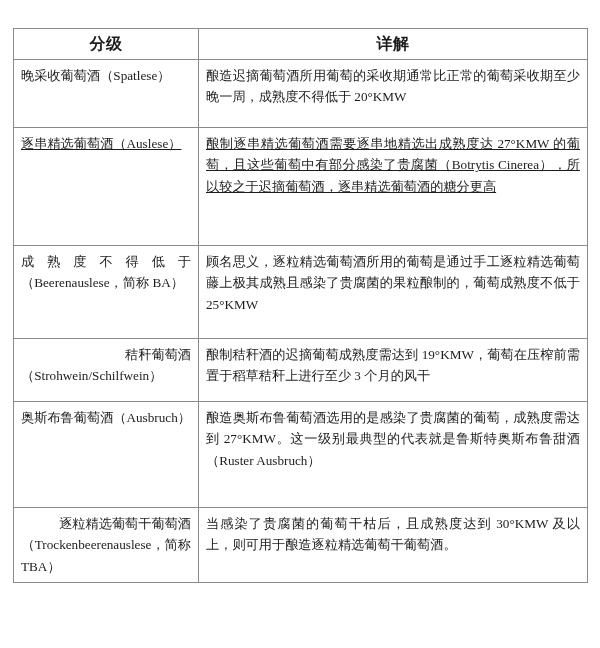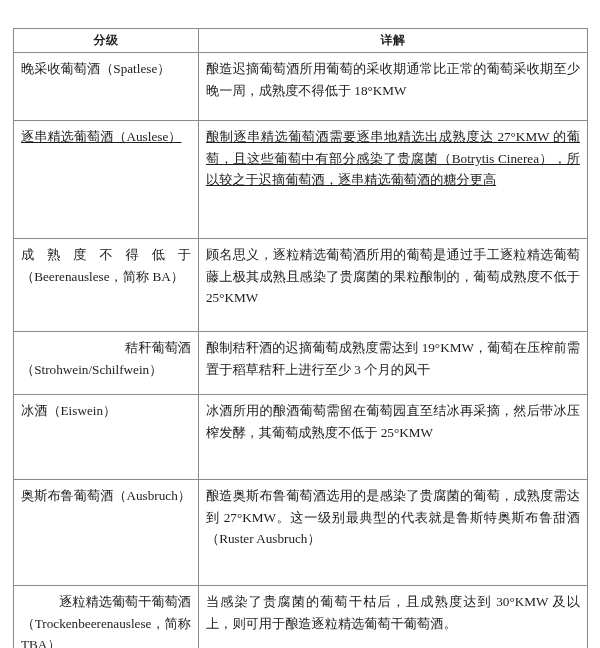--- a/index.html
+++ b/index.html
@@ -46,21 +46,21 @@
     line-height: 1.62;
     color: #1c1c1c;
   }
 
   col.col-grade { width: 185px; }
   col.col-detail { width: 389px; }
 
   table.grade-table thead th {
     text-align: center;
     font-weight: bold;
-    font-size: 12px;
+    font-size: 16px;
     padding-top: 2px;
     padding-bottom: 2px;
     height: 18px;
     vertical-align: middle;
     letter-spacing: 0.5px;
   }
 
   td.grade-cell {
     text-align: justify;
     text-align-last: left;
@@ -101,37 +101,33 @@
       </colgroup>
       <thead>
         <tr>
           <th>分级</th>
           <th>详解</th>
         </tr>
       </thead>
       <tbody>
         <tr class="r-spatlese">
           <td class="grade-cell plain">晚采收葡萄酒（Spatlese）</td>
-          <td class="detail-cell">酿造迟摘葡萄酒所用葡萄的采收期通常比正常的葡萄采收期至少晚一周，成熟度不得低于 18°KMW</td>
+          <td class="detail-cell">酿造迟摘葡萄酒所用葡萄的采收期通常比正常的葡萄采收期至少晚一周，成熟度不得低于 20°KMW</td>
         </tr>
         <tr class="r-auslese">
           <td class="grade-cell">逐串精选葡萄酒（Auslese）</td>
           <td class="detail-cell">酿制逐串精选葡萄酒需要逐串地精选出成熟度达 27°KMW 的葡萄，且这些葡萄中有部分感染了贵腐菌（Botrytis Cinerea），所以较之于迟摘葡萄酒，逐串精选葡萄酒的糖分更高</td>
         </tr>
         <tr class="r-ba">
           <td class="grade-cell">成熟度不得低于（Beerenauslese，简称 BA）</td>
           <td class="detail-cell">顾名思义，逐粒精选葡萄酒所用的葡萄是通过手工逐粒精选葡萄藤上极其成熟且感染了贵腐菌的果粒酿制的，葡萄成熟度不低于 25°KMW</td>
         </tr>
         <tr class="r-stroh">
           <td class="grade-cell plain">秸秆葡萄酒（Strohwein/Schilfwein）</td>
           <td class="detail-cell">酿制秸秆酒的迟摘葡萄成熟度需达到 19°KMW，葡萄在压榨前需置于稻草秸秆上进行至少 3 个月的风干</td>
-        </tr>
-        <tr class="r-eis">
-          <td class="grade-cell plain">冰酒（Eiswein）</td>
-          <td class="detail-cell">冰酒所用的酿酒葡萄需留在葡萄园直至结冰再采摘，然后带冰压榨发酵，其葡萄成熟度不低于 25°KMW</td>
         </tr>
         <tr class="r-ausbruch">
           <td class="grade-cell">奥斯布鲁葡萄酒（Ausbruch）</td>
           <td class="detail-cell">酿造奥斯布鲁葡萄酒选用的是感染了贵腐菌的葡萄，成熟度需达到 27°KMW。这一级别最典型的代表就是鲁斯特奥斯布鲁甜酒（Ruster Ausbruch）</td>
         </tr>
         <tr class="r-tba">
           <td class="grade-cell plain">逐粒精选葡萄干葡萄酒（Trockenbeerenauslese，简称 TBA）</td>
           <td class="detail-cell">当感染了贵腐菌的葡萄干枯后，且成熟度达到 30°KMW 及以上，则可用于酿造逐粒精选葡萄干葡萄酒。</td>
         </tr>
       </tbody>

